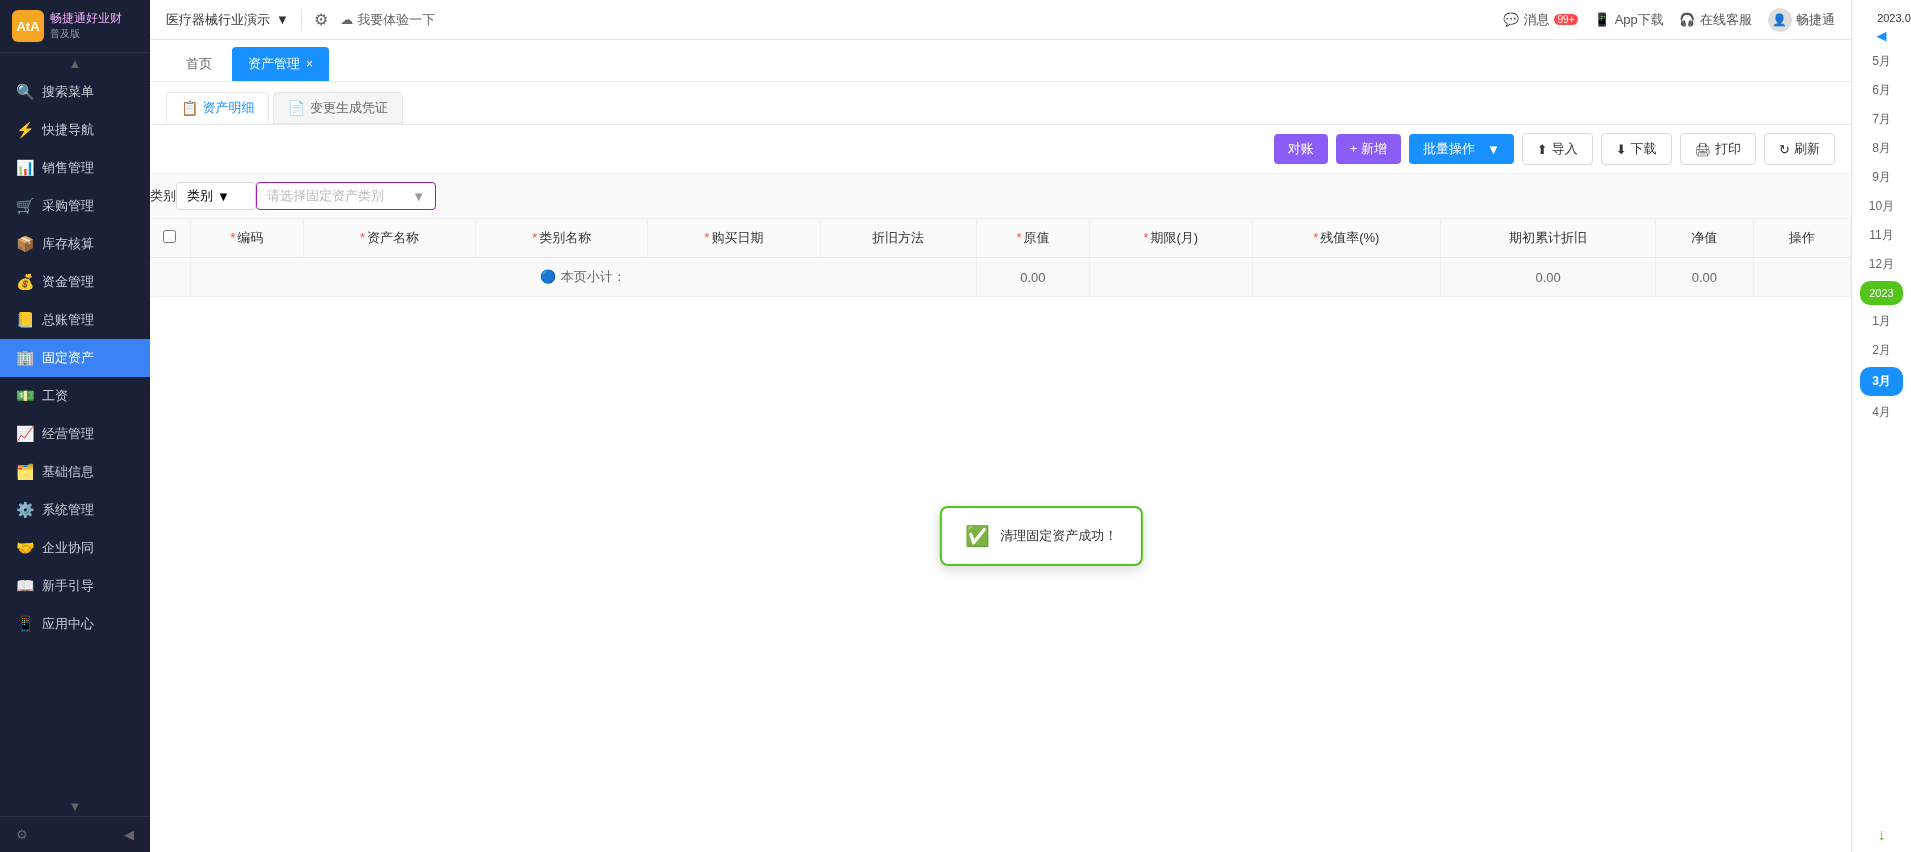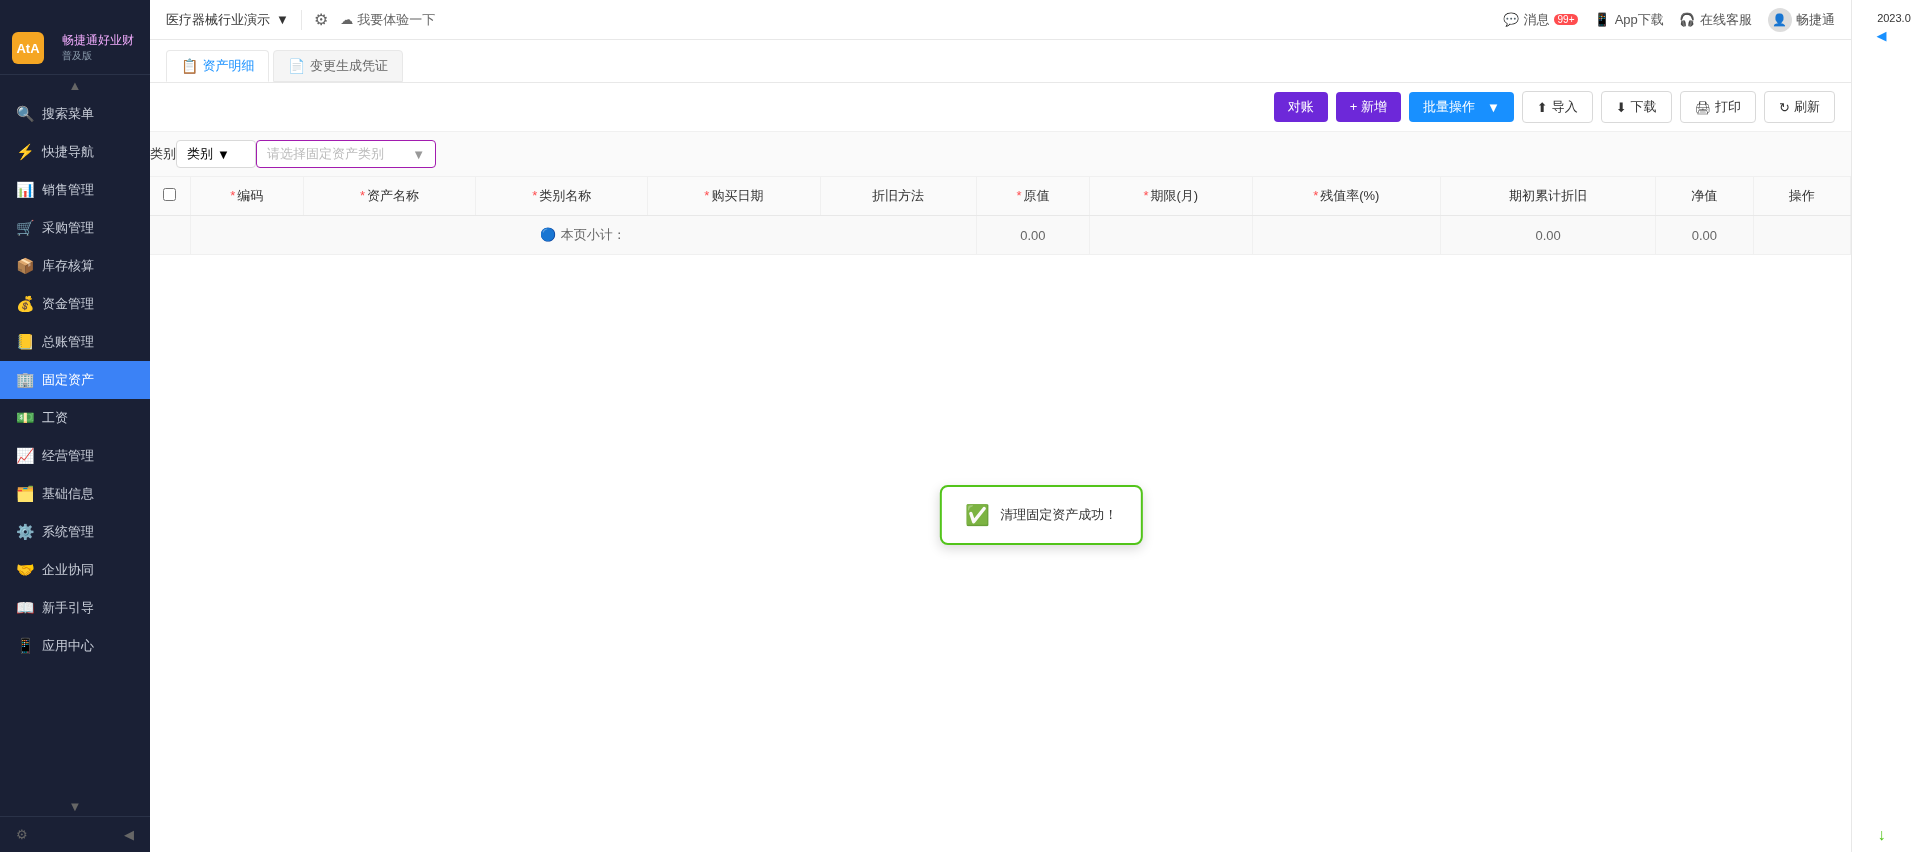--- a/index.html
+++ b/index.html
@@ -13,23 +13,22 @@
       display: flex;
       flex-direction: column;
       height: 100%;
       flex-shrink: 0;
     }
     .sidebar-logo {
       background: #1a2035;
       padding: 10px 12px;
       display: flex;
       align-items: center;
-      gap: 18px;
+      gap: 6px;
       border-bottom: 1px solid #2a3248;
-      margin-top: 22px;
     }
     .logo-icon {
       width: 32px; height: 32px;
       background: #f5a623;
       border-radius: 6px;
       display: flex; align-items: center; justify-content: center;
       color: white; font-weight: bold; font-size: 11px;
     }
     .logo-text { color: #f0abfc; font-size: 12px; line-height: 1.3; }
     .logo-sub { color: #8899aa; font-size: 10px; }
@@ -172,21 +171,21 @@
     
     .toolbar {
       display: flex;
       align-items: center;
       padding: 8px 16px;
       gap: 8px;
       border-bottom: 1px solid #f0f0f0;
     }
     .toolbar-right { margin-left: auto; display: flex; gap: 8px; align-items: center; }
     .btn-primary {
-      background: #6d28d9;
+      background: #8b5cf6;
       color: #fff;
       border: none;
       padding: 6px 14px;
       border-radius: 4px;
       cursor: pointer;
       font-size: 13px;
     }
     .btn-default {
       background: #fff;
       color: #333;
@@ -461,20 +460,24 @@
         <span>🎧</span>
         <span>在线客服</span>
       </div>
       <div class="topbar-btn">
         <div class="user-avatar">👤</div>
         <span>畅捷通</span>
       </div>
     </div>
   </div>
 
+  <div class="tabbar" id="tabbar">
+      <div class="tab">首页</div>
+      <div class="tab active">资产管理<span class="tab-close">×</span></div>
+    </div>
 
   <div class="content">
 
     <div class="subtab-bar" id="subtab-bar">
         <div class="subtab active">
           <span class="subtab-icon">📋</span>
           <span>资产明细</span>
         </div>
         <div class="subtab">
           <span class="subtab-icon">📄</span>
@@ -563,16 +566,31 @@
       </div>
     </div>
 
 
   </div>
 </div>
 
 <div class="timeline-panel">
   <div class="timeline-header">2023.03</div>
   <div class="timeline-collapse">◀</div>
+  <div id="timeline-items" style="width:100%;">
+      <div class="timeline-item">5月</div>
+      <div class="timeline-item">6月</div>
+      <div class="timeline-item">7月</div>
+      <div class="timeline-item">8月</div>
+      <div class="timeline-item">9月</div>
+      <div class="timeline-item">10月</div>
+      <div class="timeline-item">11月</div>
+      <div class="timeline-item">12月</div>
+      <div class="timeline-item year-label">2023</div>
+      <div class="timeline-item">1月</div>
+      <div class="timeline-item">2月</div>
+      <div class="timeline-item current">3月</div>
+      <div class="timeline-item">4月</div>
+    </div>
   <div style="margin-top:auto; padding-bottom:8px;">
     <span style="cursor:pointer; color:#52c41a; font-size:16px;">↓</span>
   </div>
 </div>
 
 </body></html>

